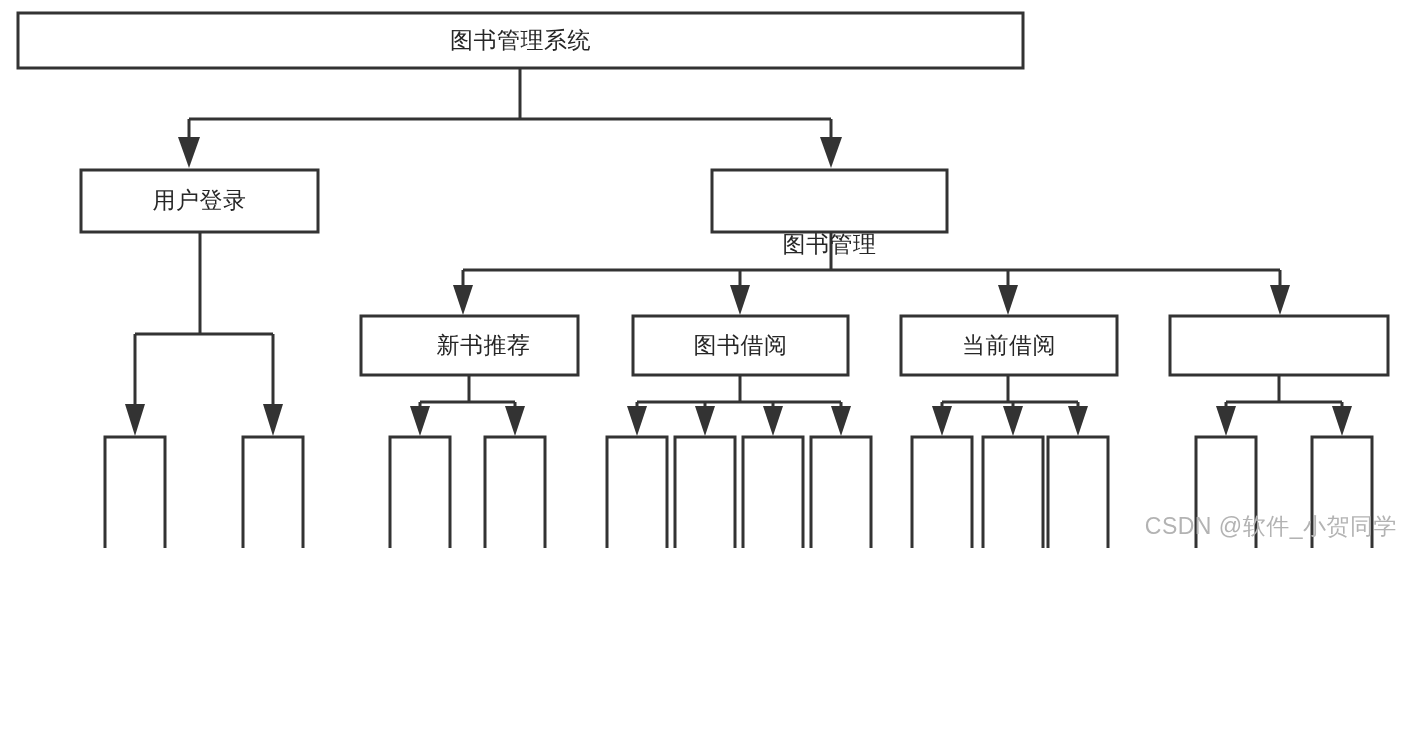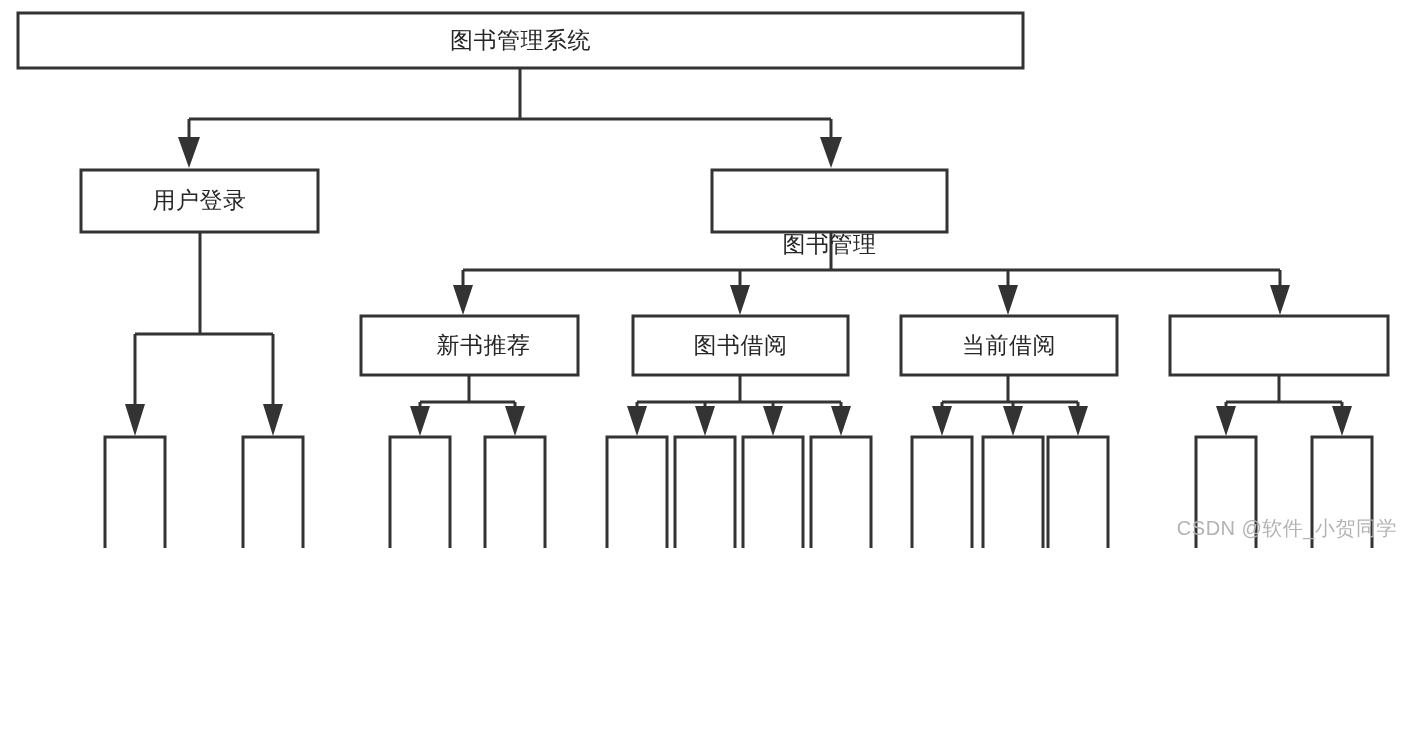--- a/index.html
+++ b/index.html
@@ -65,21 +65,21 @@
     padding-top: 2px;
   }
   .node-label.vertical.centered {
     align-items: center;
     padding-top: 0;
   }
   .watermark {
     position: absolute;
     right: 8px;
     bottom: 6px;
-    font-size: 20px;
+    font-size: 23px;
     color: #b3b3b3;
     letter-spacing: 0.5px;
     white-space: nowrap;
     font-family: "Liberation Sans", "DejaVu Sans", sans-serif;
   }
 </style>
 </head>
 <body>
 
 <div id="diagram-root">

